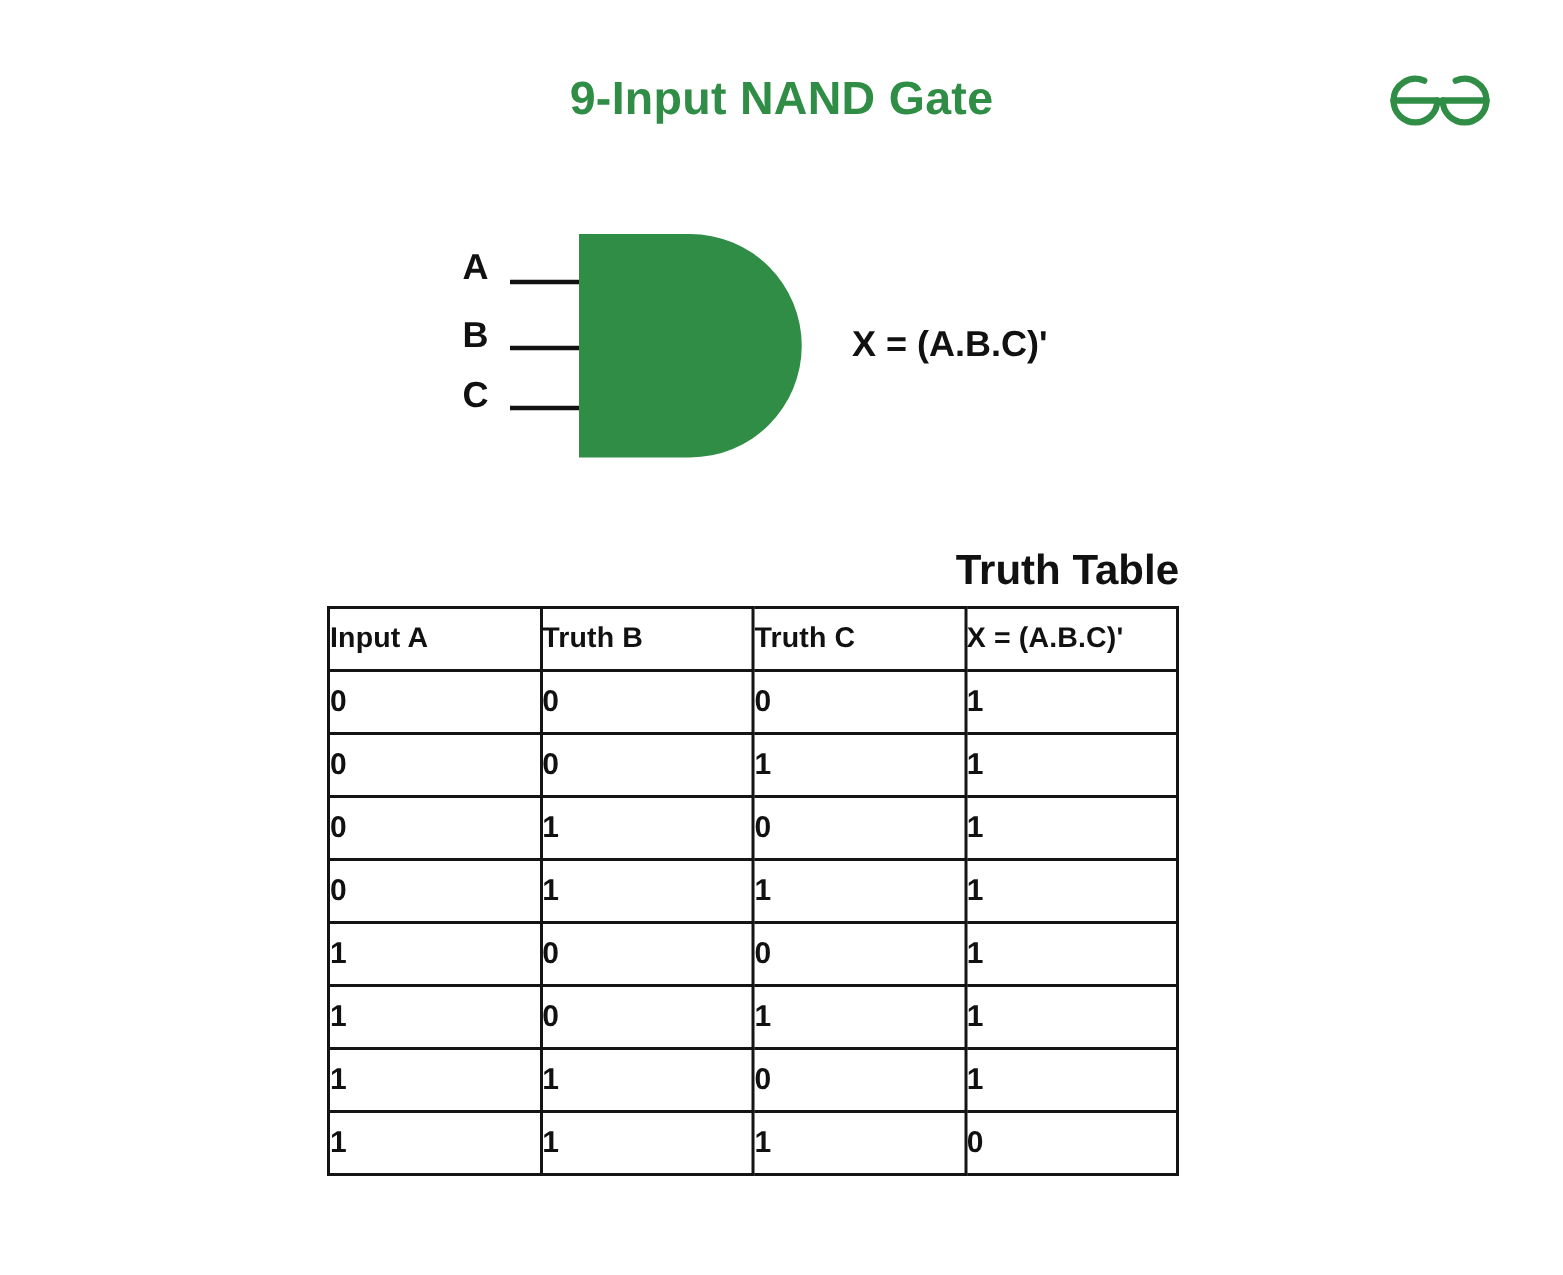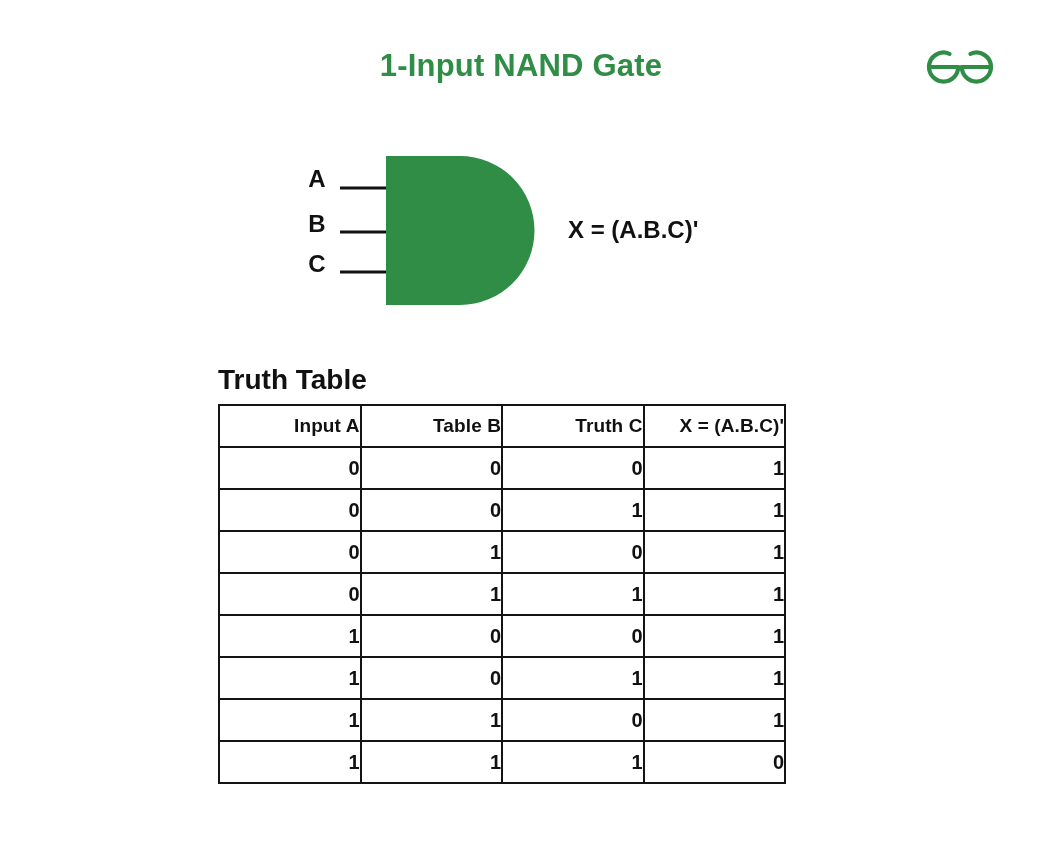--- a/index.html
+++ b/index.html
@@ -74,59 +74,59 @@
     color: #111111;
     white-space: nowrap;
   }
 
   
   .table-caption {
     position: absolute;
     left: 218px;
     top: 364px;
     width: 568px;
-    text-align: left;
+    text-align: right;
     font-size: 28px;
     font-weight: bold;
     color: #111111;
   }
   .truth-table {
     position: absolute;
     left: 218px;
     top: 404px;
     width: 568px;
     border-collapse: collapse;
     table-layout: fixed;
   }
   .truth-table th,
   .truth-table td {
     border: 2px solid #141414;
     height: 40px;
-    text-align: right;
+    text-align: left;
     vertical-align: middle;
     font-size: 19px;
     font-weight: bold;
     color: #111111;
     padding: 0;
   }
   .truth-table th {
     font-size: 19px;
     letter-spacing: 0.1px;
   }
   .truth-table td {
     font-size: 20px;
   }
   .truth-table col { width: 25%; }
 </style>
 </head>
 <body>
 
 <div id="page">
 
-  <div class="page-title">1-Input NAND Gate</div>
+  <div class="page-title">9-Input NAND Gate</div>
 
   <div class="brand-logo">
     <svg width="72" height="42" viewBox="0 0 72 42" aria-hidden="true">
       <g fill="none" stroke="#2f8d46" stroke-width="4.2">
 
         <path d="M 34.2 21 A 14.6 14.6 0 1 1 5.0 21 A 14.6 14.6 0 0 1 25.5 7.8" stroke-linecap="round"></path>
         <path d="M 5.0 21 L 34.2 21" stroke-linecap="round"></path>
 
         <path d="M 37.8 21 A 14.6 14.6 0 1 0 67.0 21 A 14.6 14.6 0 0 0 46.5 7.8" stroke-linecap="round"></path>
         <path d="M 37.8 21 L 67.0 21" stroke-linecap="round"></path>
@@ -161,21 +161,21 @@
   <table class="truth-table">
     <colgroup>
         <col>
         <col>
         <col>
         <col>
       </colgroup>
     <thead>
       <tr>
         <th>Input A</th>
-        <th>Table B</th>
+        <th>Truth B</th>
         <th>Truth C</th>
         <th>X = (A.B.C)'</th>
       </tr>
     </thead>
     <tbody>
       <tr>
         <td>0</td>
         <td>0</td>
         <td>0</td>
         <td>1</td>

